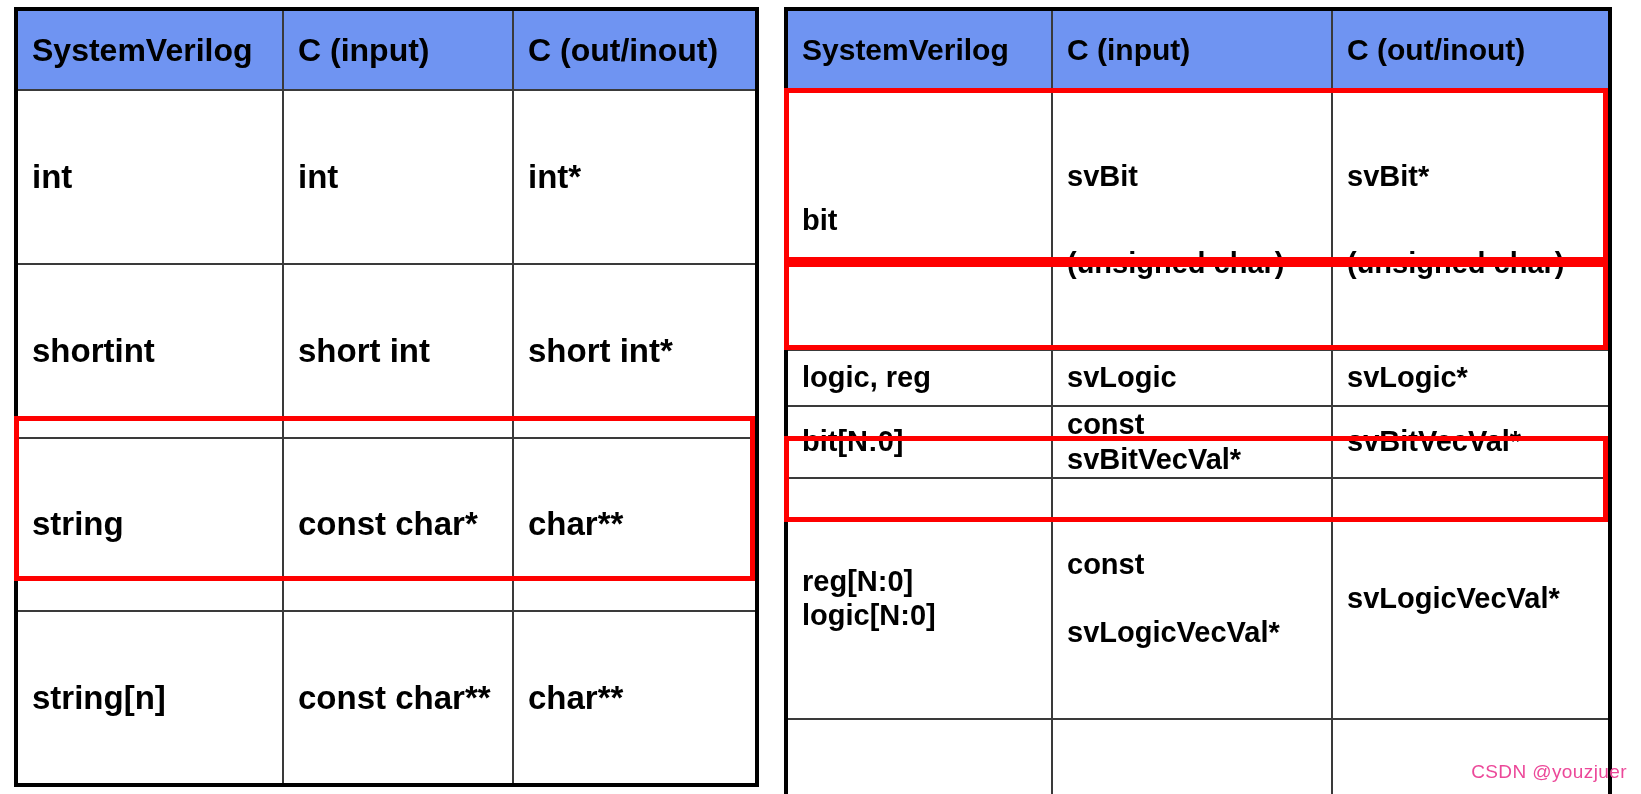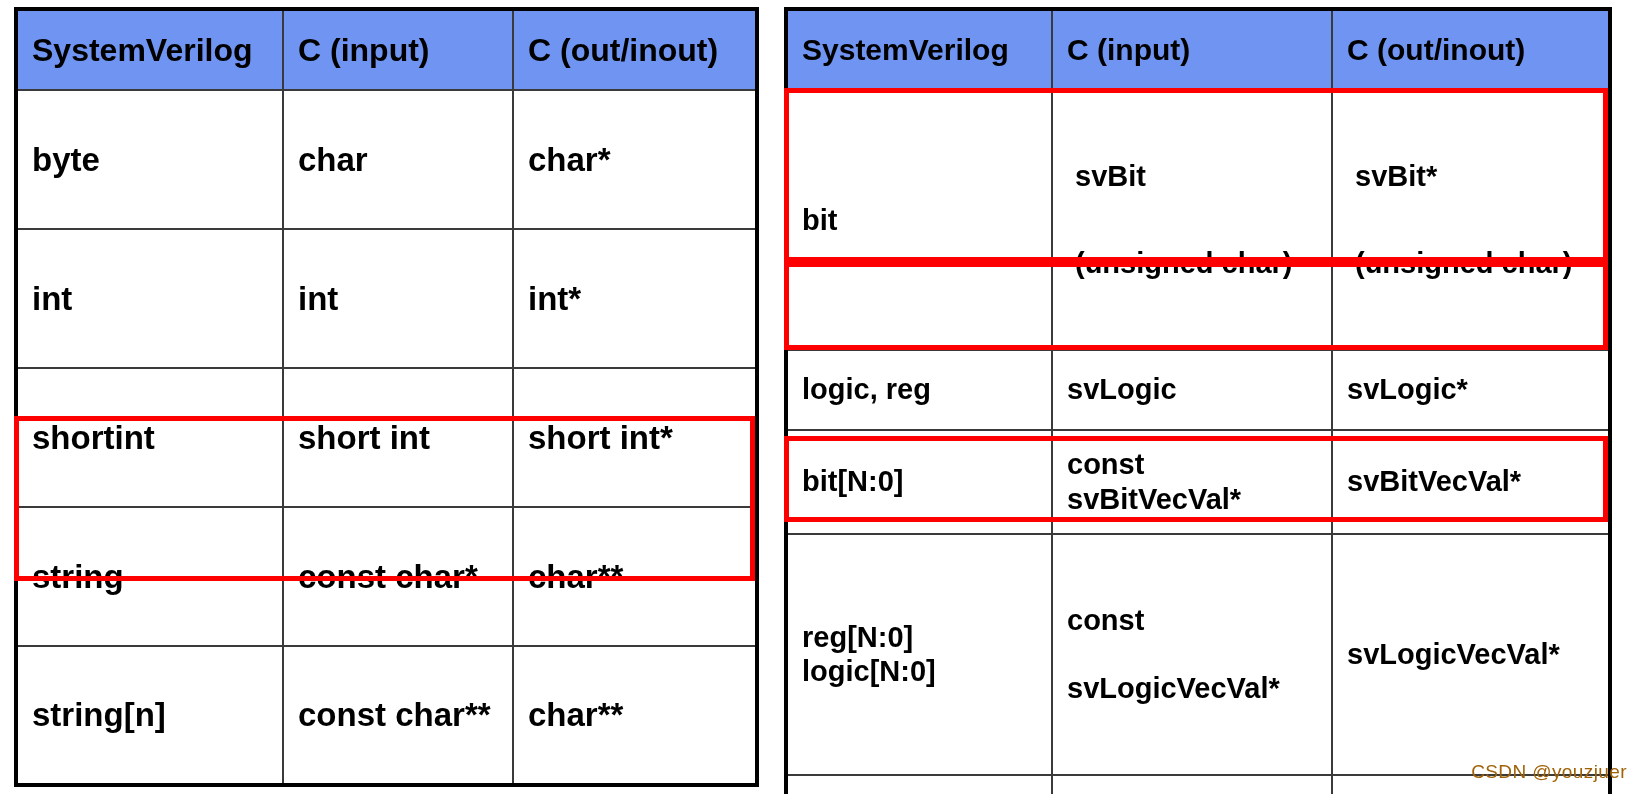--- a/index.html
+++ b/index.html
@@ -64,26 +64,26 @@
     height: 596px;
   }
   #right-table th,
   #right-table td {
     font-size: 29px;
     line-height: 1.18;
   }
   #right-table thead th { font-size: 30px; height: 81px; }
 
   #right-table .r-bit        { height: 98px; }
-  #right-table .r-logic      { height: 80px; }
-  #right-table .r-bitvec     { height: 104px; }
+  #right-table .r-logic      { height: 56px; }
+  #right-table .r-bitvec     { height: 72px; }
   #right-table .r-regvec     { height: 86px; }
   #right-table .r-openarray  { height: 86px; }
 
-  .cell-two-line { display: block; margin-left: 8px; }
+  .cell-two-line { display: block; }
   .cell-two-line .l1 { display: block; }
   .cell-two-line .l2 { display: block; margin-top: 18px; }
   .mono-small {
     font-size: 22px;
     font-weight: bold;
     letter-spacing: 0.2px;
     line-height: 1.25;
     display: block;
   }
 
@@ -104,21 +104,21 @@
   #redbox-right-bitvec { left: 784px; top: 262px; width: 824px; height: 88px; }
   
   #redbox-right-open   { left: 784px; top: 436px; width: 824px; height: 86px; }
 
   
   #watermark {
     position: absolute;
     right: 14px;
     bottom: 11px;
     font-size: 19px;
-    color: #a16207;
+    color: #ec4899;
     font-family: "Liberation Sans", sans-serif;
     letter-spacing: 0.4px;
     white-space: nowrap;
   }
 </style>
 </head>
 <body>
 
 <table class="tbl" id="left-table">
   <colgroup>
@@ -128,25 +128,20 @@
   </colgroup>
   <thead>
     <tr>
       <th>SystemVerilog</th>
       <th>C (input)</th>
       <th>C (out/inout)</th>
     </tr>
   </thead>
   <tbody>
     <tr>
-      <td>byte</td>
-      <td>char</td>
-      <td>char*</td>
-    </tr>
-    <tr>
       <td>int</td>
       <td>int</td>
       <td>int*</td>
     </tr>
     <tr>
       <td>shortint</td>
       <td>short int</td>
       <td>short int*</td>
     </tr>
     <tr>

